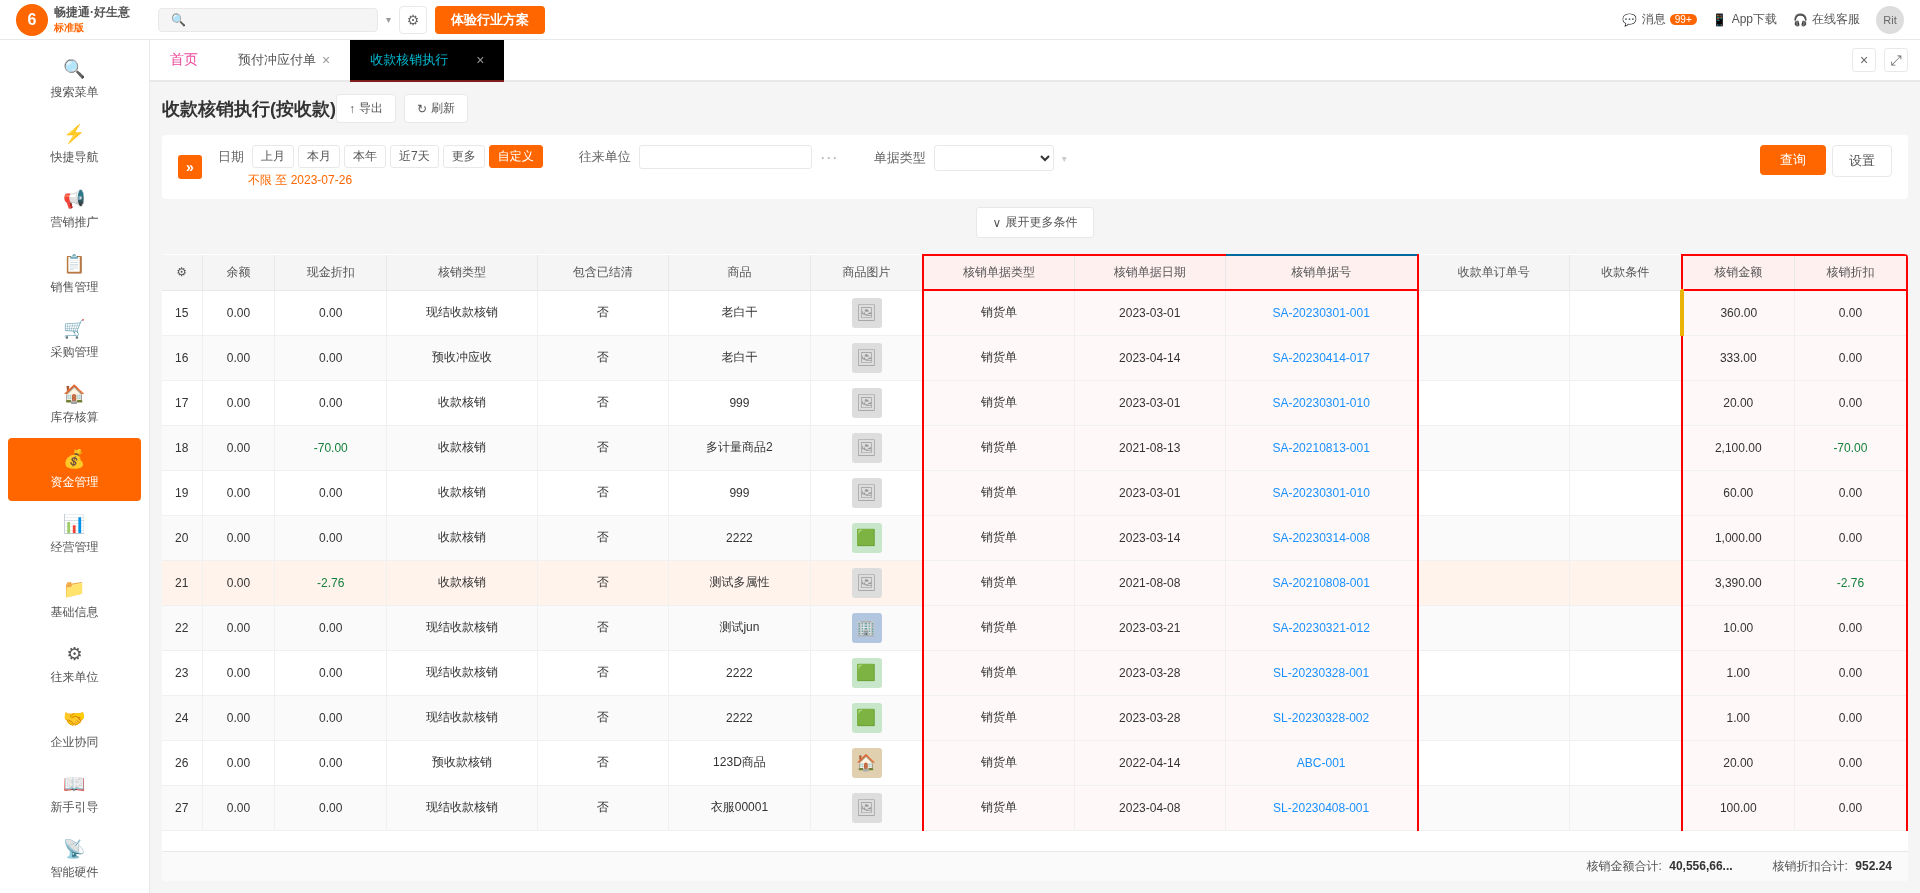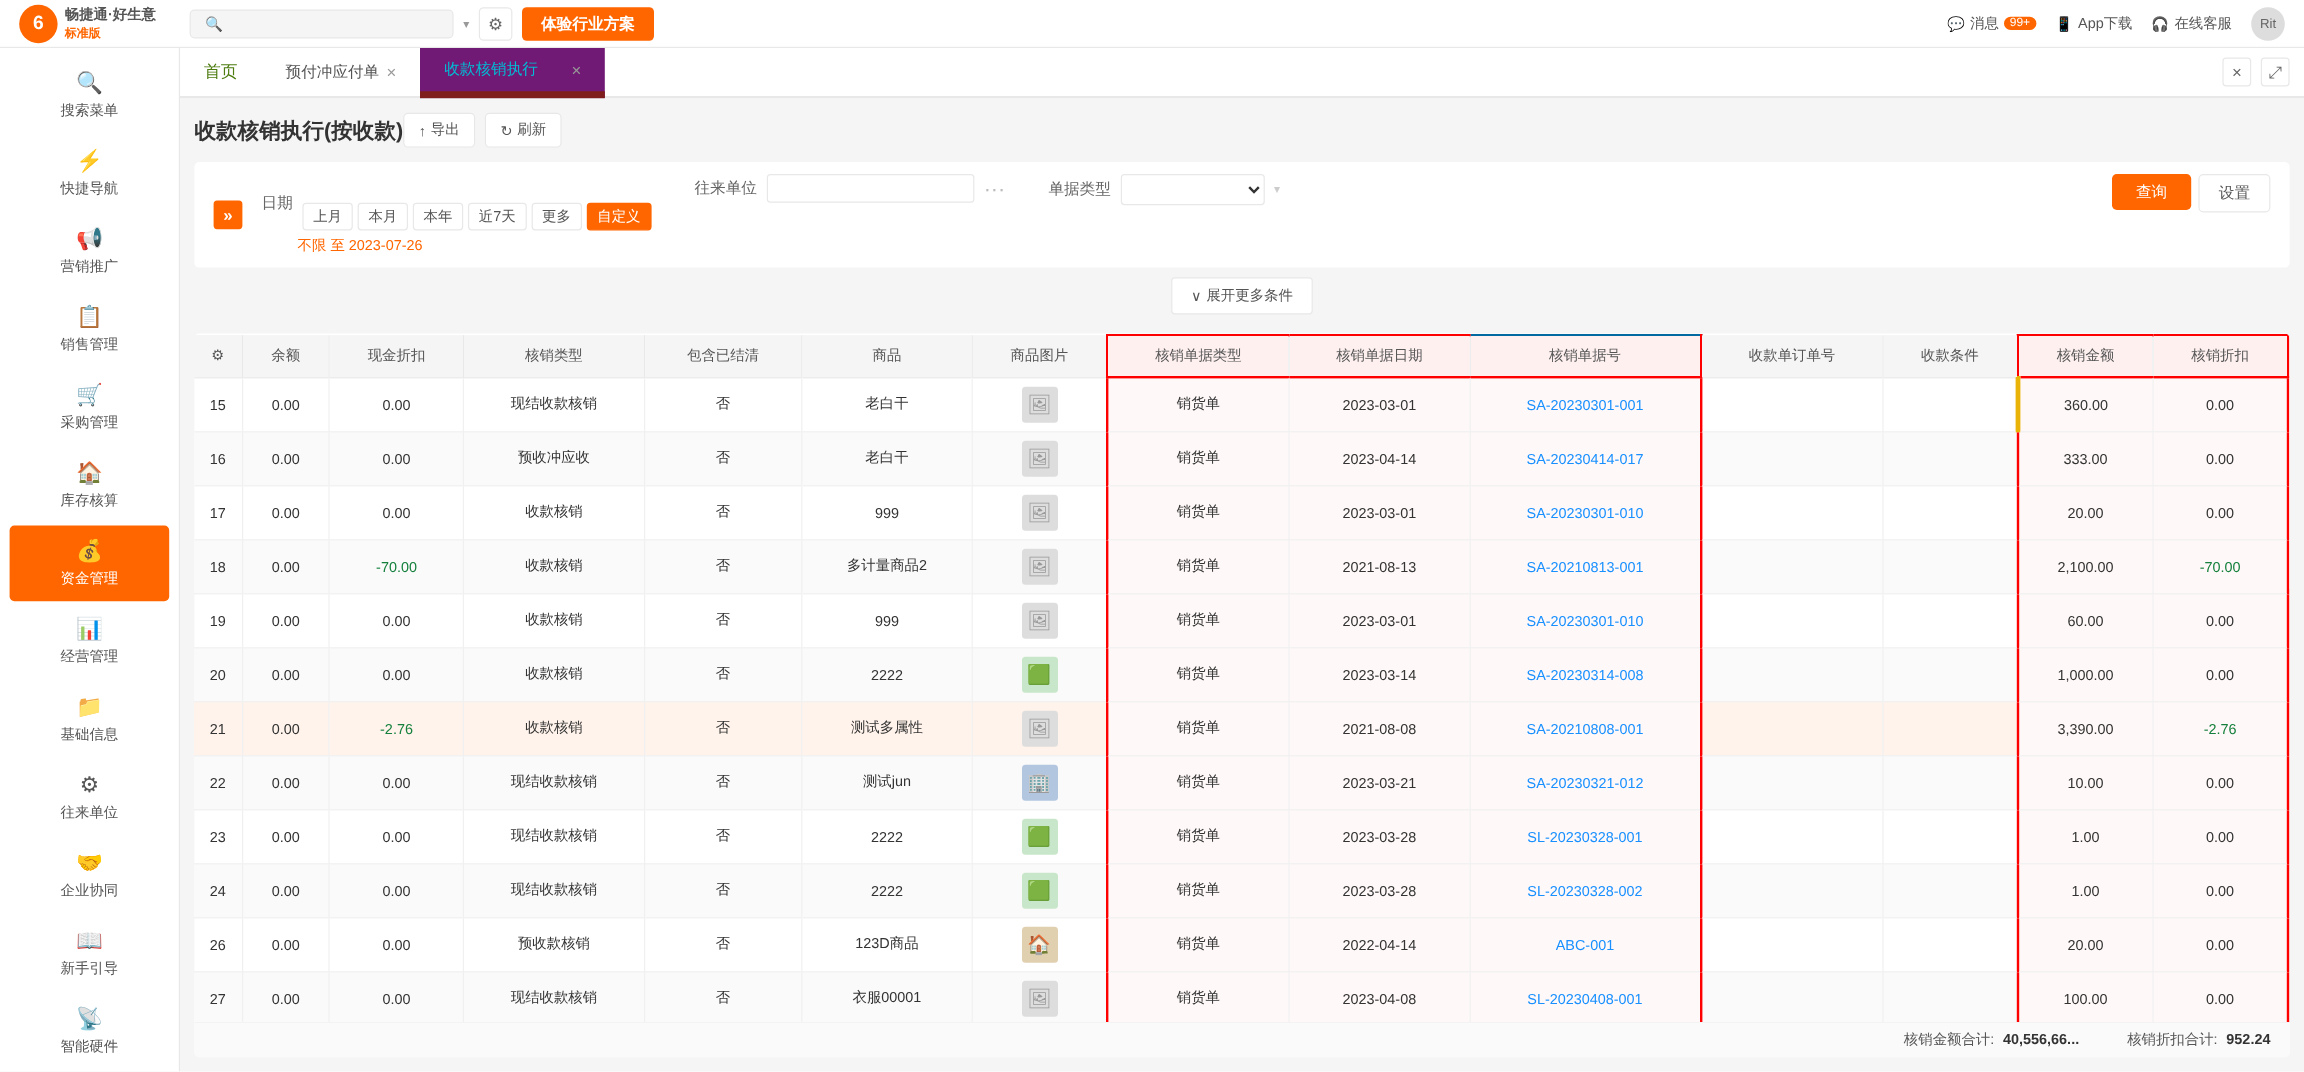--- a/index.html
+++ b/index.html
@@ -28,39 +28,39 @@
     .sidebar-item.active { background: #f60; color: #fff; border-radius: 4px; }
     .sidebar-icon { font-size: 18px; }
     .sidebar-label { font-size: 12px; }
 
     
     .content-area { flex: 1; display: flex; flex-direction: column; overflow: hidden; }
 
     
     .tab-bar { background: #fff; border-bottom: 2px solid #e8e8e8; display: flex; align-items: stretch; height: 42px; padding: 0 0 0 0; }
     .tab { display: flex; align-items: center; padding: 0 20px; cursor: pointer; color: #555; font-size: 13px; border-bottom: 2px solid transparent; margin-bottom: -2px; white-space: nowrap; gap: 6px; }
-    .tab.home { border-bottom: 2px solid transparent; padding: 0 20px; font-size: 14px; color: #4d7c0f; }
-    .tab.active { border-bottom: 6px solid #7f1d1d; color: #00bcd4; font-weight: 500; background: #701a75; gap: 28px; }
+    .tab.home { border-bottom: 2px solid transparent; padding: 0 20px; font-size: 14px; color: #ec4899; }
+    .tab.active { border-bottom: 2px solid #7f1d1d; color: #00bcd4; font-weight: 500; background: #000000; gap: 28px; }
     .tab-close { color: #999; font-size: 14px; cursor: pointer; }
     .tab-bar-actions { margin-left: auto; display: flex; align-items: center; padding: 0 12px; gap: 8px; }
     .tab-action-btn { width: 24px; height: 24px; display: flex; align-items: center; justify-content: center; cursor: pointer; color: #666; font-size: 14px; border: 1px solid #e8e8e8; border-radius: 3px; }
 
     
     .page-content { flex: 1; overflow: hidden; display: flex; flex-direction: column; background: #f5f5f5; padding: 12px; }
 
     
     .page-header { display: flex; align-items: center; justify-content: flex-start; margin-bottom: 12px; }
     .page-title { font-size: 18px; font-weight: 600; color: #333; }
     .header-actions { display: flex; gap: 8px; }
     .header-btn { display: flex; align-items: center; gap: 4px; padding: 5px 12px; border: 1px solid #e8e8e8; border-radius: 4px; cursor: pointer; background: #fff; font-size: 12px; color: #555; }
 
     
     .filter-bar { background: #fff; border-radius: 4px; padding: 10px 16px; margin-bottom: 8px; display: flex; align-items: center; gap: 16px; flex-wrap: wrap; }
     .filter-collapse-btn { width: 24px; height: 24px; background: #f60; color: #fff; border-radius: 3px; display: flex; align-items: center; justify-content: center; cursor: pointer; font-size: 14px; font-weight: bold; flex-shrink: 0; }
-    .filter-date-btns { display: flex; gap: 4px; align-items: center; margin-top: 24px; }
+    .filter-date-btns { display: flex; gap: 4px; align-items: center; }
     .date-btn { padding: 2px 8px; border: 1px solid #e8e8e8; border-radius: 3px; cursor: pointer; font-size: 12px; color: #555; background: #fff; }
     .date-btn.custom { background: #f60; color: #fff; border-color: #f60; }
     .filter-field { display: flex; align-items: center; gap: 8px; }
     .filter-input { border: 1px solid #e8e8e8; border-radius: 3px; padding: 4px 8px; font-size: 12px; color: #333; min-width: 150px; background: #fff; }
     .filter-dots { color: #bbb; font-size: 18px; }
     .filter-type-select { border: 1px solid #e8e8e8; border-radius: 3px; padding: 4px 8px; font-size: 12px; color: #333; min-width: 120px; background: #fff; }
     .query-btn { background: #f60; color: #fff; border: none; border-radius: 4px; padding: 6px 20px; font-size: 13px; cursor: pointer; font-weight: 500; }
     .settings-btn { border: 1px solid #e8e8e8; background: #fff; border-radius: 4px; padding: 6px 16px; font-size: 13px; cursor: pointer; color: #555; }
     .expand-conditions { display: flex; align-items: center; gap: 4px; background: #fff; padding: 6px 16px; border-radius: 3px; cursor: pointer; color: #555; font-size: 12px; border: 1px solid #e8e8e8; margin-bottom: 8px; align-self: center; }
 

